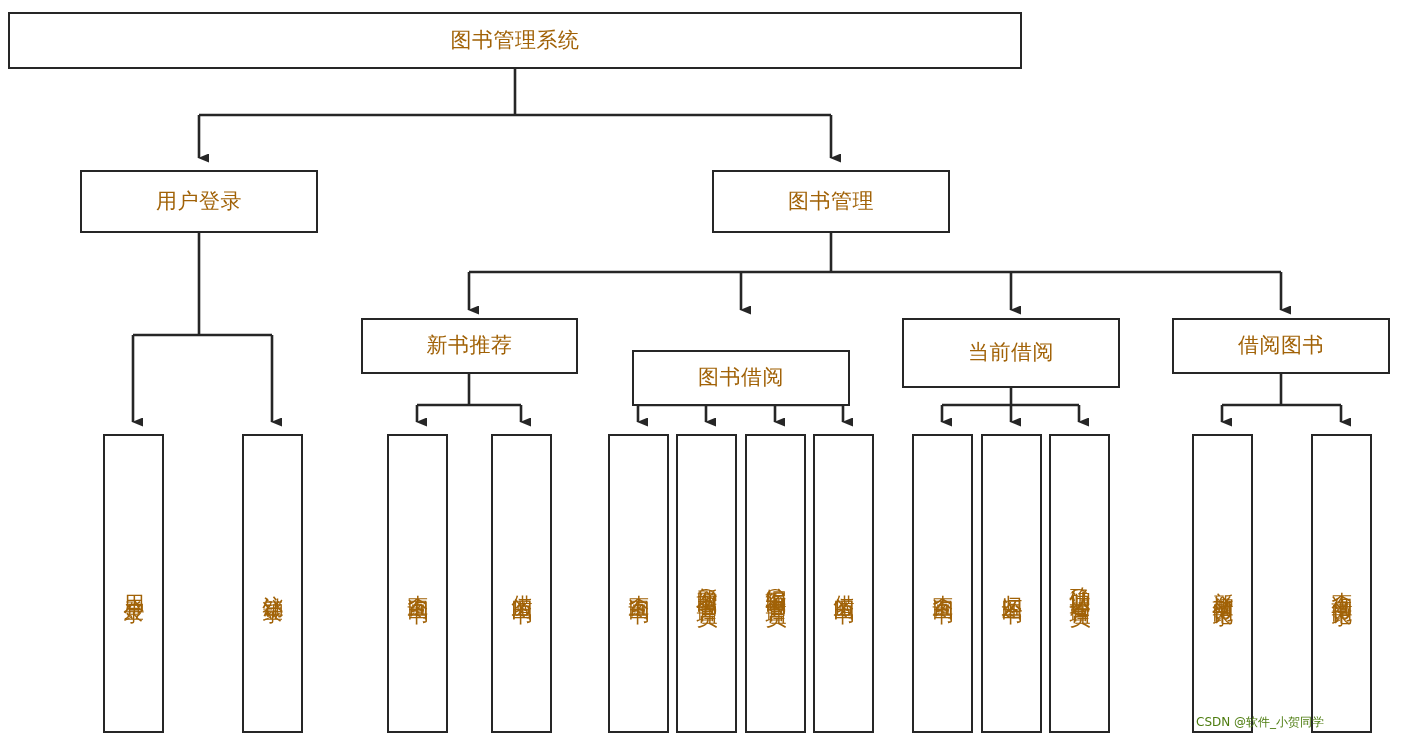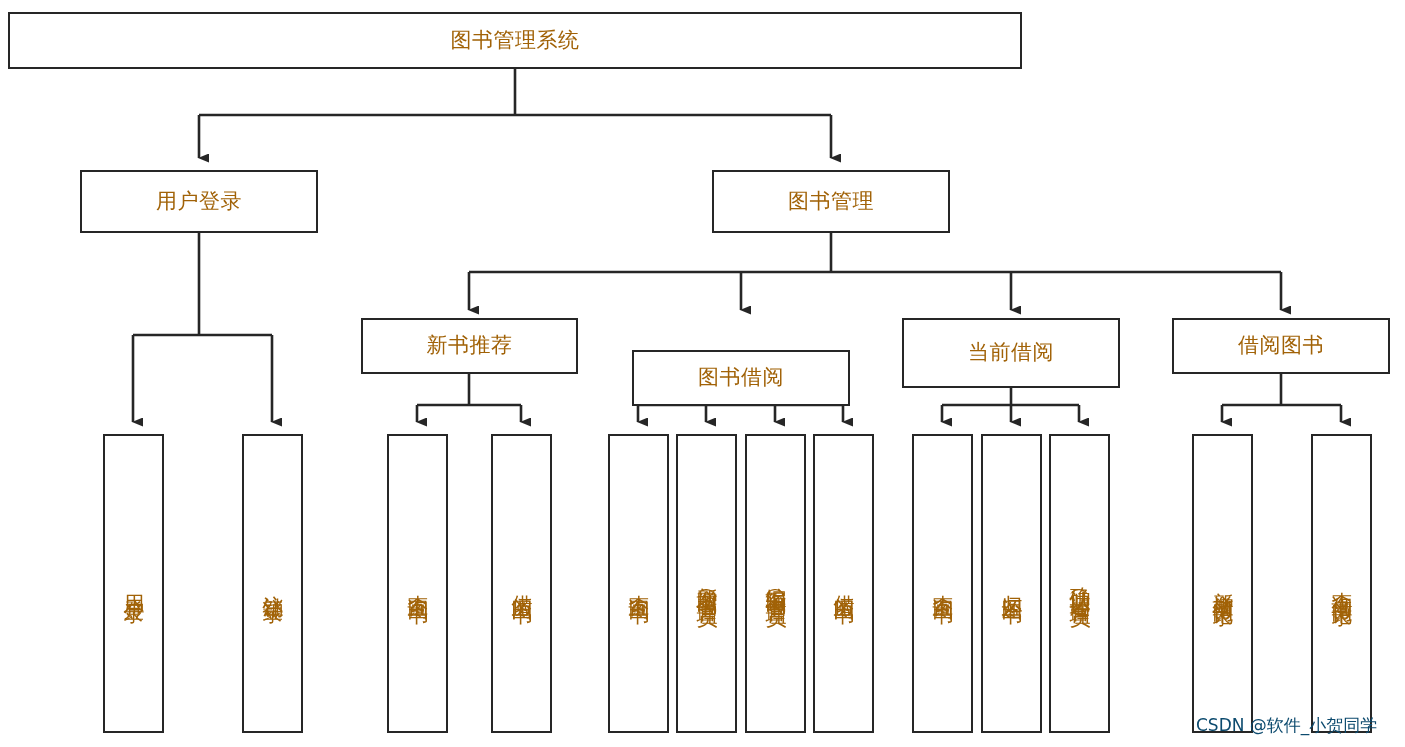--- a/index.html
+++ b/index.html
@@ -51,22 +51,22 @@
   .node.vert .node-label{
     writing-mode:vertical-rl;
     text-orientation:upright;
     font-size:21px;
     line-height:1.0;
     letter-spacing:3px;
     max-height:272px;
   }
   .watermark{
     position:absolute;
-    font-size:17px;
-    color:#0c4a6e;
+    font-size:12px;
+    color:#4d7c0f;
     white-space:nowrap;
     user-select:none;
     text-align:center;
   }
 </style>
 </head>
 <body>
 
 <div id="diagram-root">
 

